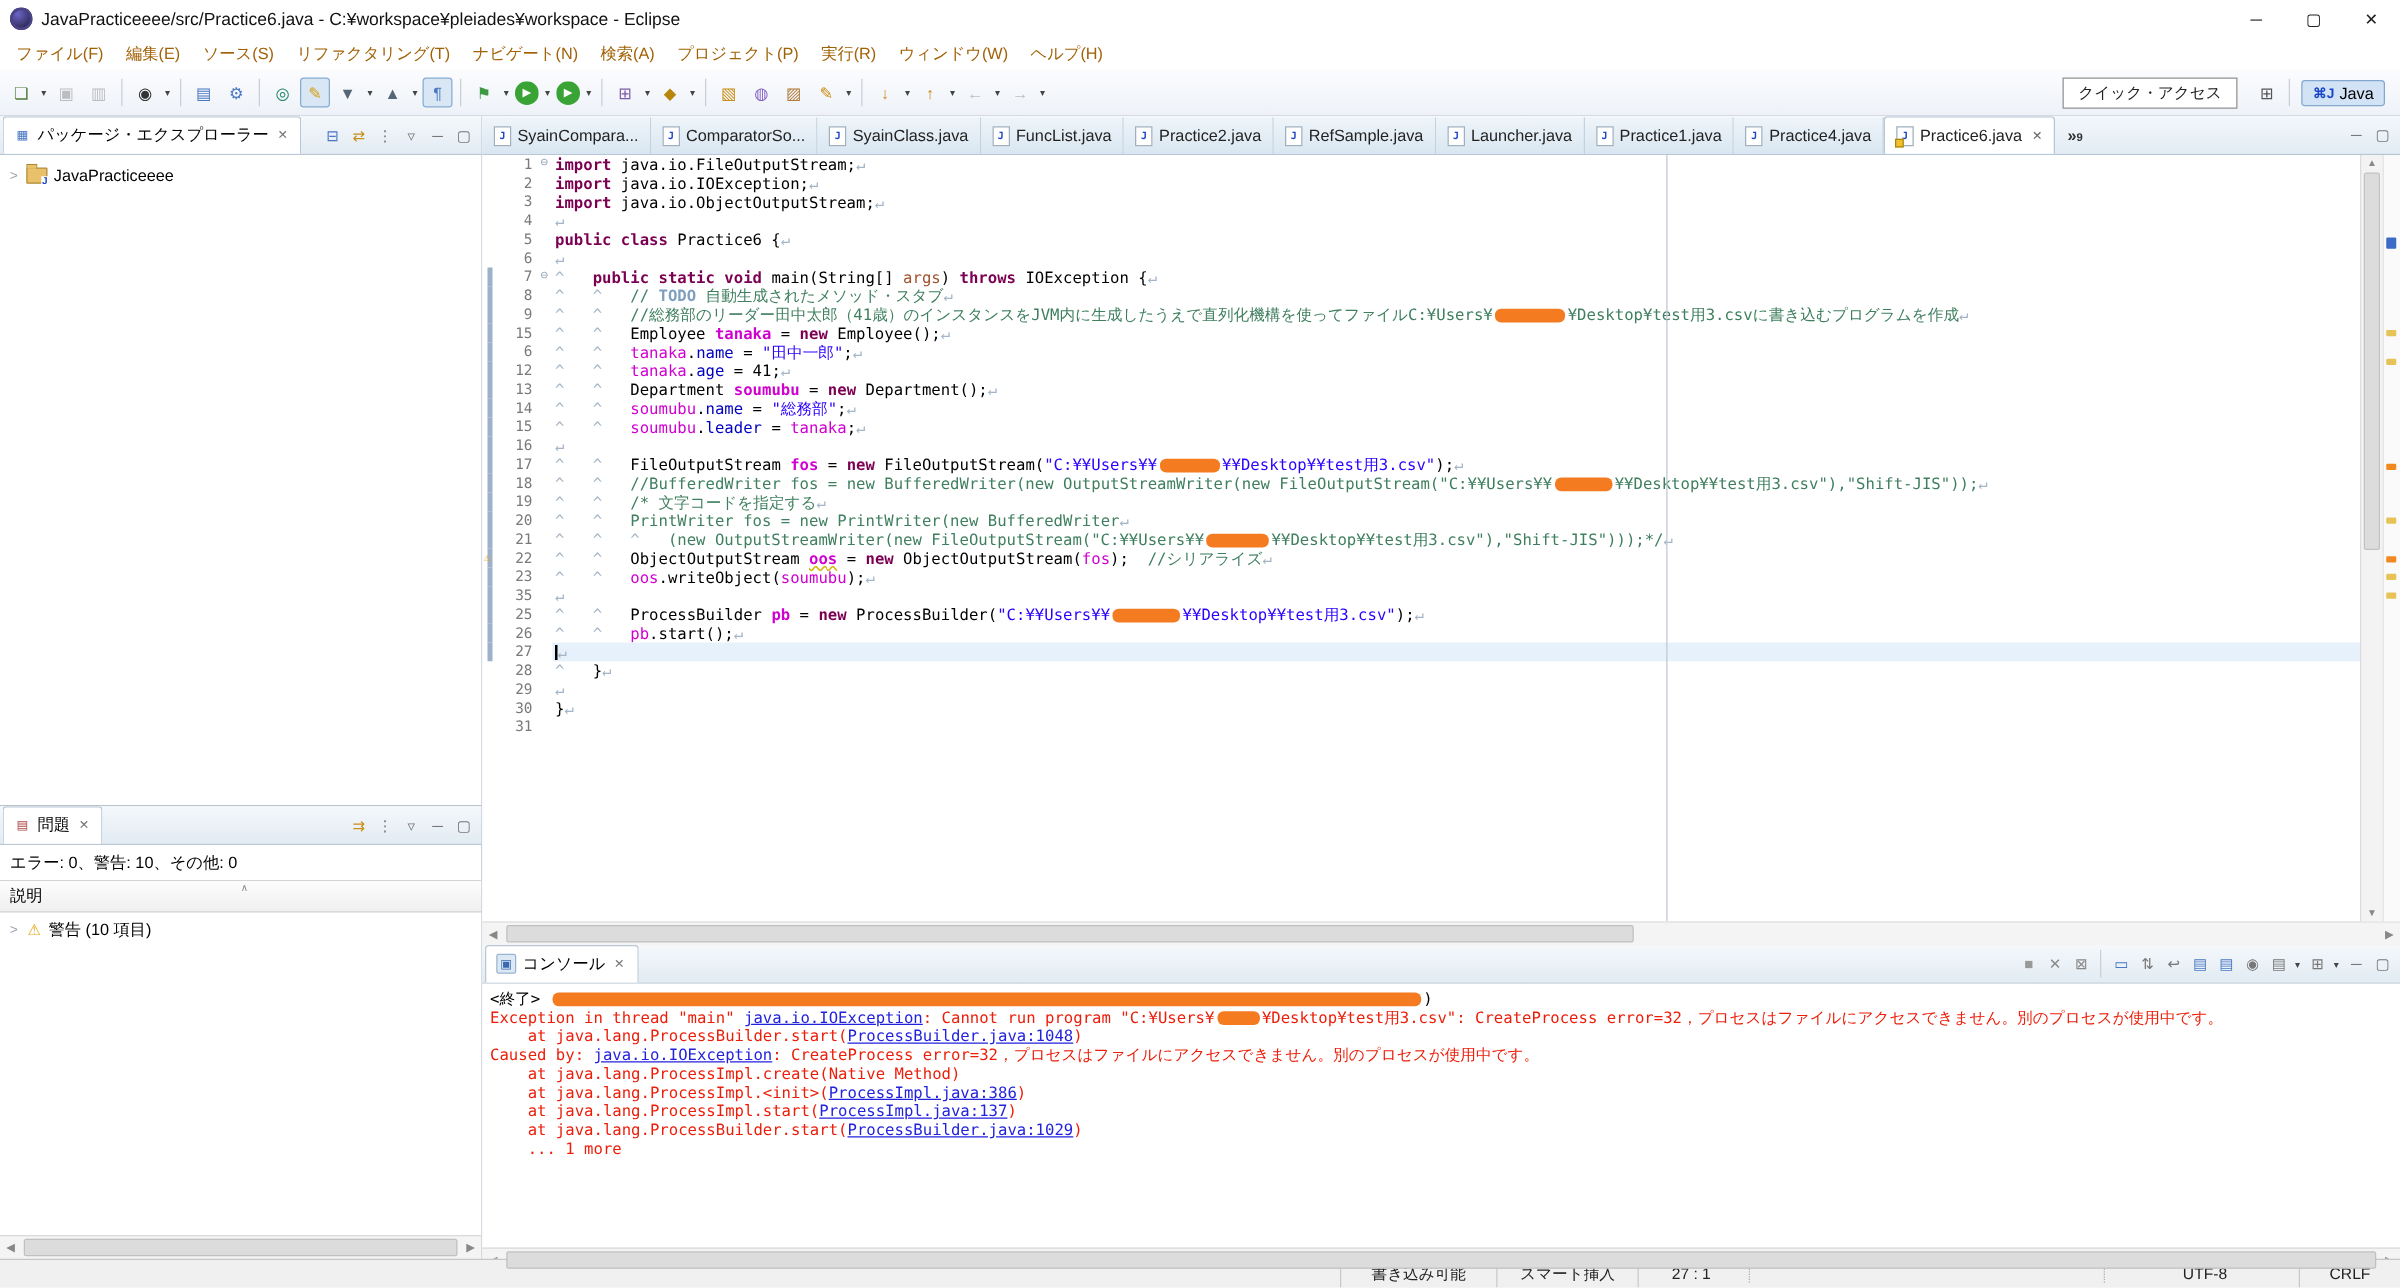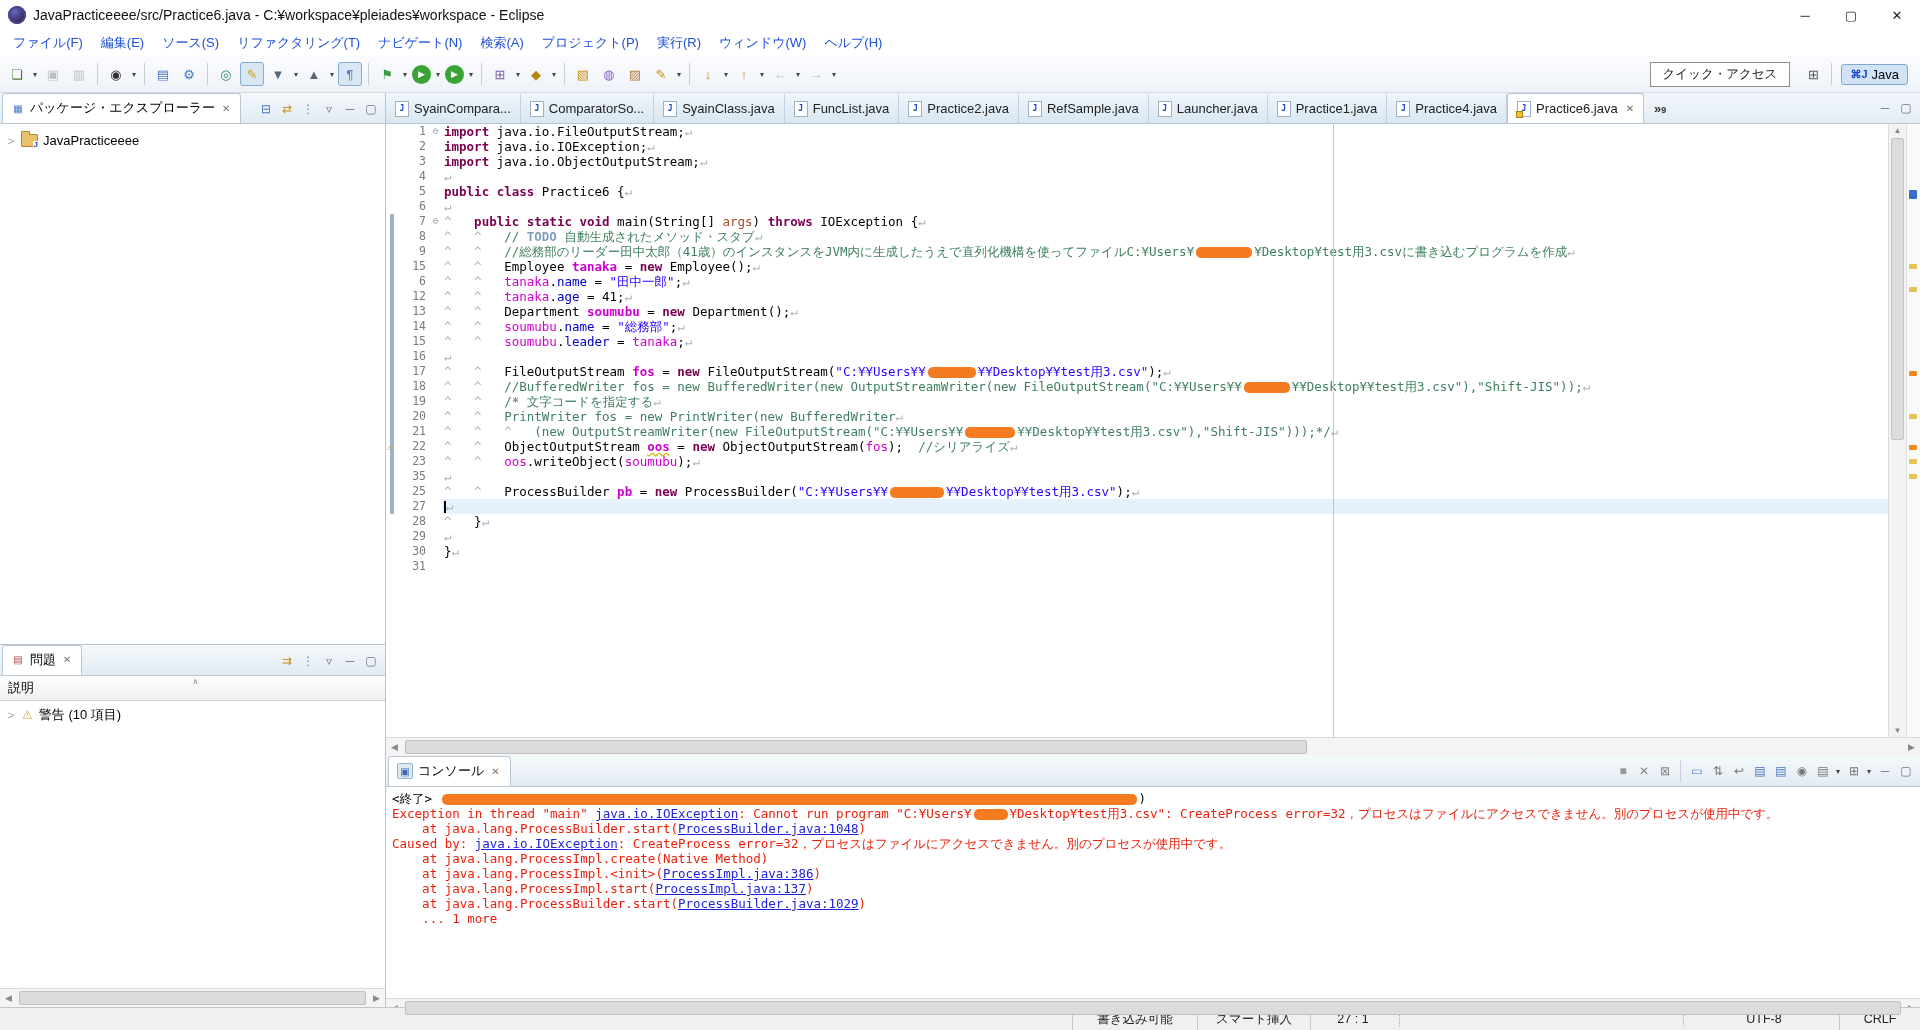--- a/index.html
+++ b/index.html
@@ -5,21 +5,21 @@
   html,body{margin:0;padding:0;background:#e8e8e8}
   body{width:1920px;height:1030px;overflow:hidden;font-family:"Liberation Sans",sans-serif;font-size:13px;color:#000;position:relative}
   .win{width:1920px;height:1030px;background:#fff;display:flex;flex-direction:column}
   
   .titlebar{height:30px;display:flex;align-items:center;background:#fff;padding-left:8px;flex:0 0 auto}
   .app-ico{width:18px;height:18px;border-radius:50%;background:radial-gradient(circle at 35% 30%,#6d64c8,#2d2a55 70%);margin-right:7px;box-shadow:inset 0 0 0 2px #4a4387}
   .title-text{flex:1;font-size:14px;color:#111;white-space:nowrap;overflow:hidden}
   .wctl{width:46px;height:30px;display:flex;align-items:center;justify-content:center;font-size:13px;color:#222}
   
   .menubar{height:26px;display:flex;align-items:center;background:#fff;padding-left:4px;flex:0 0 auto}
-  .menu-item{padding:3px 9px;white-space:nowrap;color:#1d4ed8}
+  .menu-item{padding:3px 9px;white-space:nowrap;color:#a16207}
   
   .toolbar{height:36px;background:linear-gradient(#fbfcfe,#eef2f8);border-bottom:1px solid #d4dae2;display:flex;align-items:center;padding:0 4px;flex:0 0 auto}
   .ticon{min-width:22px;height:22px;display:inline-flex;align-items:center;justify-content:center;font-size:13px;margin:0 1px;border:1px solid transparent;border-radius:3px;color:#555}
   .ticon.pressed{background:#d9e7f5;border-color:#86acd4}
   .ticon.disabled{opacity:.35}
   .trun{background:#3aa336;color:#fff !important;border-radius:50%;width:17px;height:17px;min-width:17px;font-size:9px;display:inline-flex;align-items:center;justify-content:center;margin:0 2px}
   .tdd{width:10px;height:22px;display:inline-flex;align-items:center;justify-content:center;font-size:8px;color:#444}
   .tsep{width:1px;height:22px;background:#c9cfd8;margin:0 5px}
   .tspacer{flex:1}
   .quick-access{border:1px solid #8f8f8f;padding:3px 12px;font-size:12.5px;color:#222;background:#fff;margin-right:10px;white-space:nowrap}
@@ -219,20 +219,21 @@
             <span class="x">✕</span>
           </div>
           <div class="vtoolbar" id="prob-toolbar">
               <span class="vt" style="color: rgb(200, 144, 24);">⇉</span>
               <span class="vt" style="color: rgb(119, 119, 119);">⋮</span>
               <span class="vt" style="color: rgb(119, 119, 119);">▿</span>
               <span class="vt" style="color: rgb(119, 119, 119);">─</span>
               <span class="vt" style="color: rgb(119, 119, 119);">▢</span>
             </div>
         </div>
+        <div class="prob-summary">エラー: 0、警告: 10、その他: 0</div>
         <div class="prob-header">
           <span>説明</span>
           <span class="sort">∧</span>
         </div>
         <div id="prob-rows" style="flex:1;background:#fff">
             <div class="prob-row">
               <span class="twist">&gt;</span>
               <span class="warn-tri">⚠</span>
               <span>警告 (10 項目)</span>
             </div>
@@ -482,20 +483,28 @@
               <span class="fold"></span>
               <span class="ct"><span class="sg-w">↵</span></span>
             </div>
             <div class="cl">
               <span class="ann">
                 <span class="diffbar"></span>
               </span>
               <span class="ln">25</span>
               <span class="fold"></span>
               <span class="ct"><span class="sg-w">^   ^   </span><span class="cn-p">ProcessBuilder </span><span class="sg-v">pb</span><span class="cn-p"> = </span><span class="sg-k">new</span><span class="cn-p"> ProcessBuilder(</span><span class="sg-s">"C:¥¥Users¥¥</span><span class="sg-r" style="width: 54px;"></span><span class="sg-s">¥¥Desktop¥¥test用3.csv"</span><span class="cn-p">);</span><span class="sg-w">↵</span></span>
+            </div>
+            <div class="cl">
+              <span class="ann">
+                <span class="diffbar"></span>
+              </span>
+              <span class="ln">26</span>
+              <span class="fold"></span>
+              <span class="ct"><span class="sg-w">^   ^   </span><span class="sg-vu">pb</span><span class="cn-p">.start();</span><span class="sg-w">↵</span></span>
             </div>
             <div class="cl cur">
               <span class="ann">
                 <span class="diffbar"></span>
               </span>
               <span class="ln">27</span>
               <span class="fold"></span>
               <span class="ct"><span class="caret"></span><span class="sg-w">↵</span></span>
             </div>
             <div class="cl">

